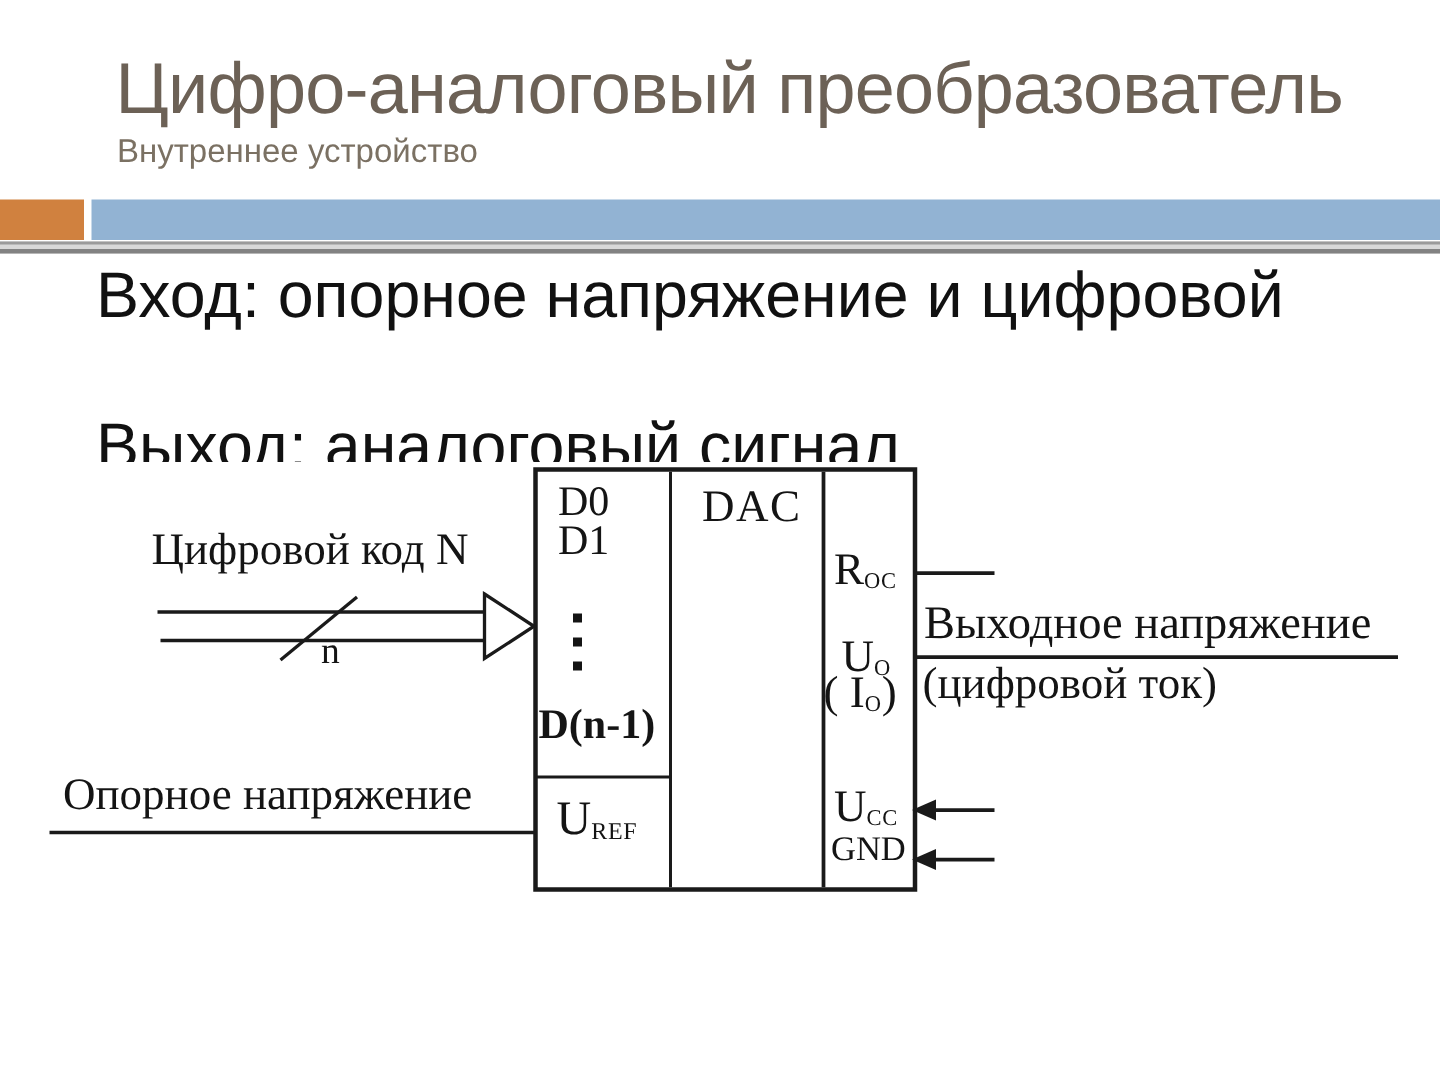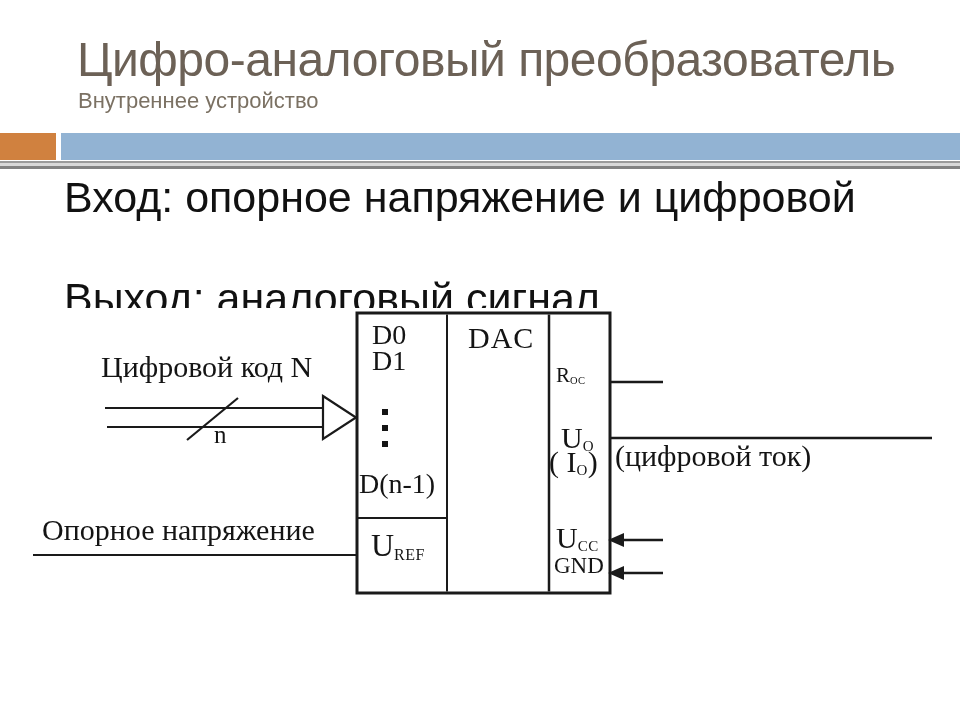--- a/index.html
+++ b/index.html
@@ -85,27 +85,28 @@
 
     <span class="dlabel" style="left:71px; top:44px; font-size:30px;">Цифровой код N</span>
     <span class="dlabel" style="left:184px; top:114px; font-size:25px;">n</span>
     <span class="dlabel" style="left:12px; top:207px; font-size:30px;">Опорное напряжение</span>
 
     <span class="dlabel" style="left:342px; top:13px; font-size:28px;">D0</span>
     <span class="dlabel" style="left:342px; top:39px; font-size:28px;">D1</span>
     <div class="dot" style="top:101px;"></div>
     <div class="dot" style="top:117px;"></div>
     <div class="dot" style="top:133px;"></div>
-    <span class="dlabel" style="left:329px; top:162px; font-size:28px;">D(n-1)</span>
+    <span class="dlabel" style="left:329px; top:162px; font-size:28px;font-weight:bold;">D(n-1)</span>
     <span class="dlabel" style="left:341px; top:221px; font-size:32px;"><span>U</span><sub>REF</sub></span>
 
     <span class="dlabel" style="left:438px; top:15px; font-size:30px; letter-spacing:1px;">DAC</span>
 
-    <span class="dlabel" style="left:526px; top:57px; font-size:21px;"><span>R</span><sub>OC</sub></span>
+    <span class="dlabel" style="left:526px; top:57px; font-size:30px;"><span>R</span><sub>OC</sub></span>
     <span class="dlabel" style="left:531px; top:115px; font-size:30px;"><span>U</span><sub>O</sub></span>
     <span class="dlabel" style="left:519px; top:139px; font-size:30px;"><span>( I</span><sub>O</sub><span>)</span></span>
     <span class="dlabel" style="left:526px; top:215px; font-size:30px;"><span>U</span><sub>CC</sub></span>
     <span class="dlabel" style="left:524px; top:246px; font-size:23px;">GND</span>
 
+    <span class="dlabel" style="left:586px; top:91px; font-size:31px;">Выходное напряжение</span>
     <span class="dlabel" style="left:585px; top:133px; font-size:30px;">(цифровой ток)</span>
   </div>
 
 </div>
 
 </body></html>

